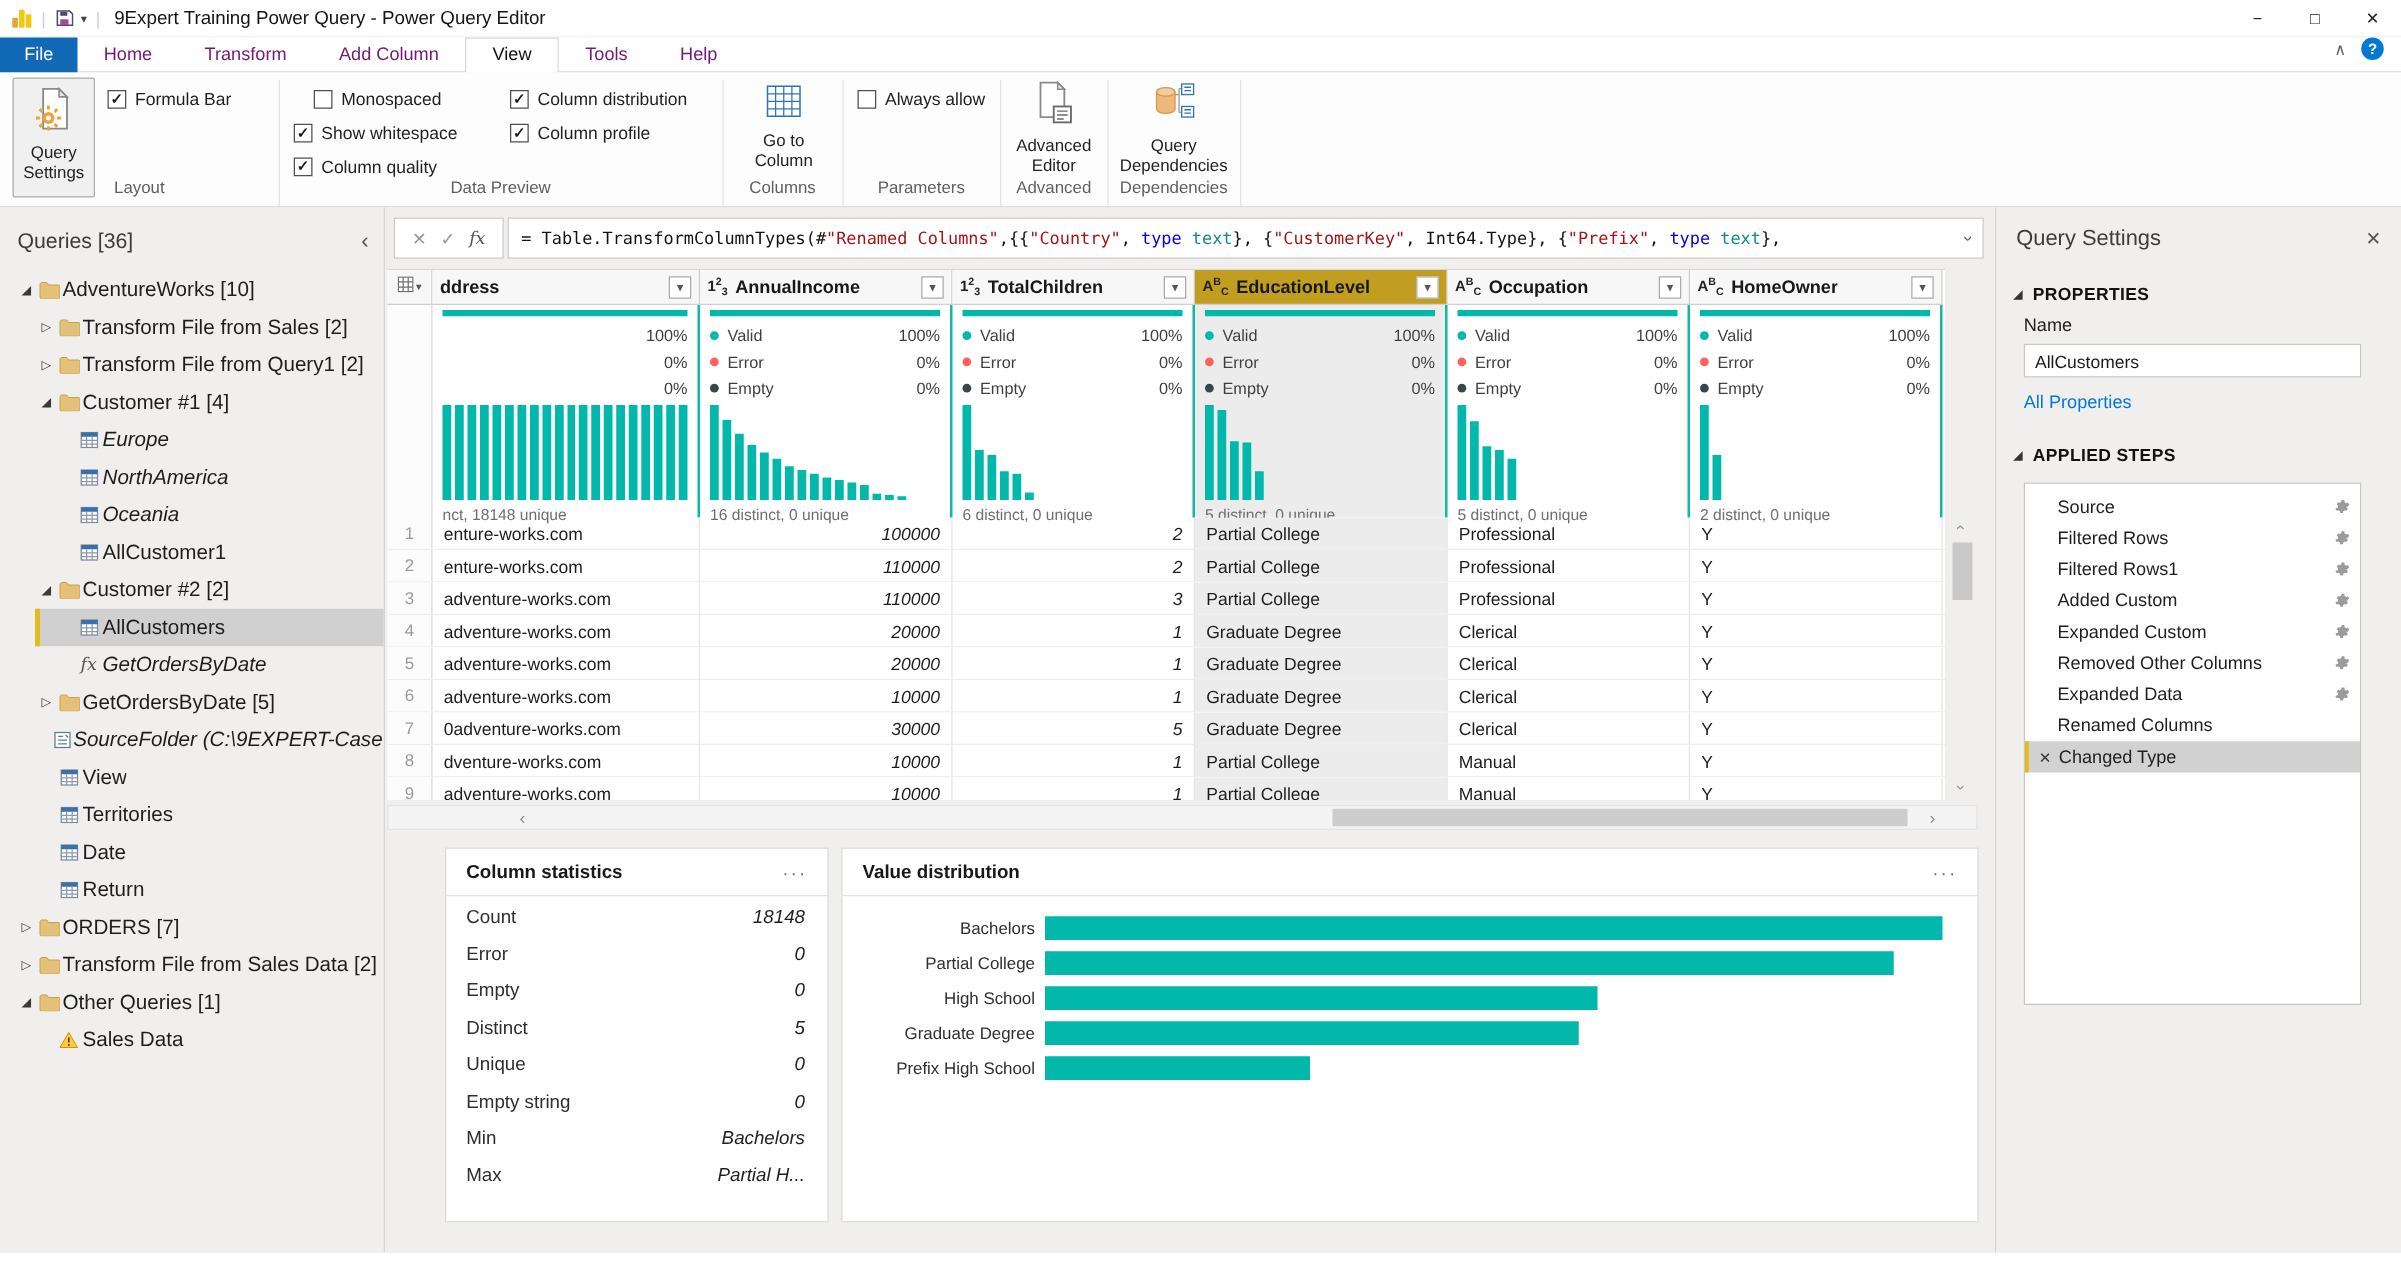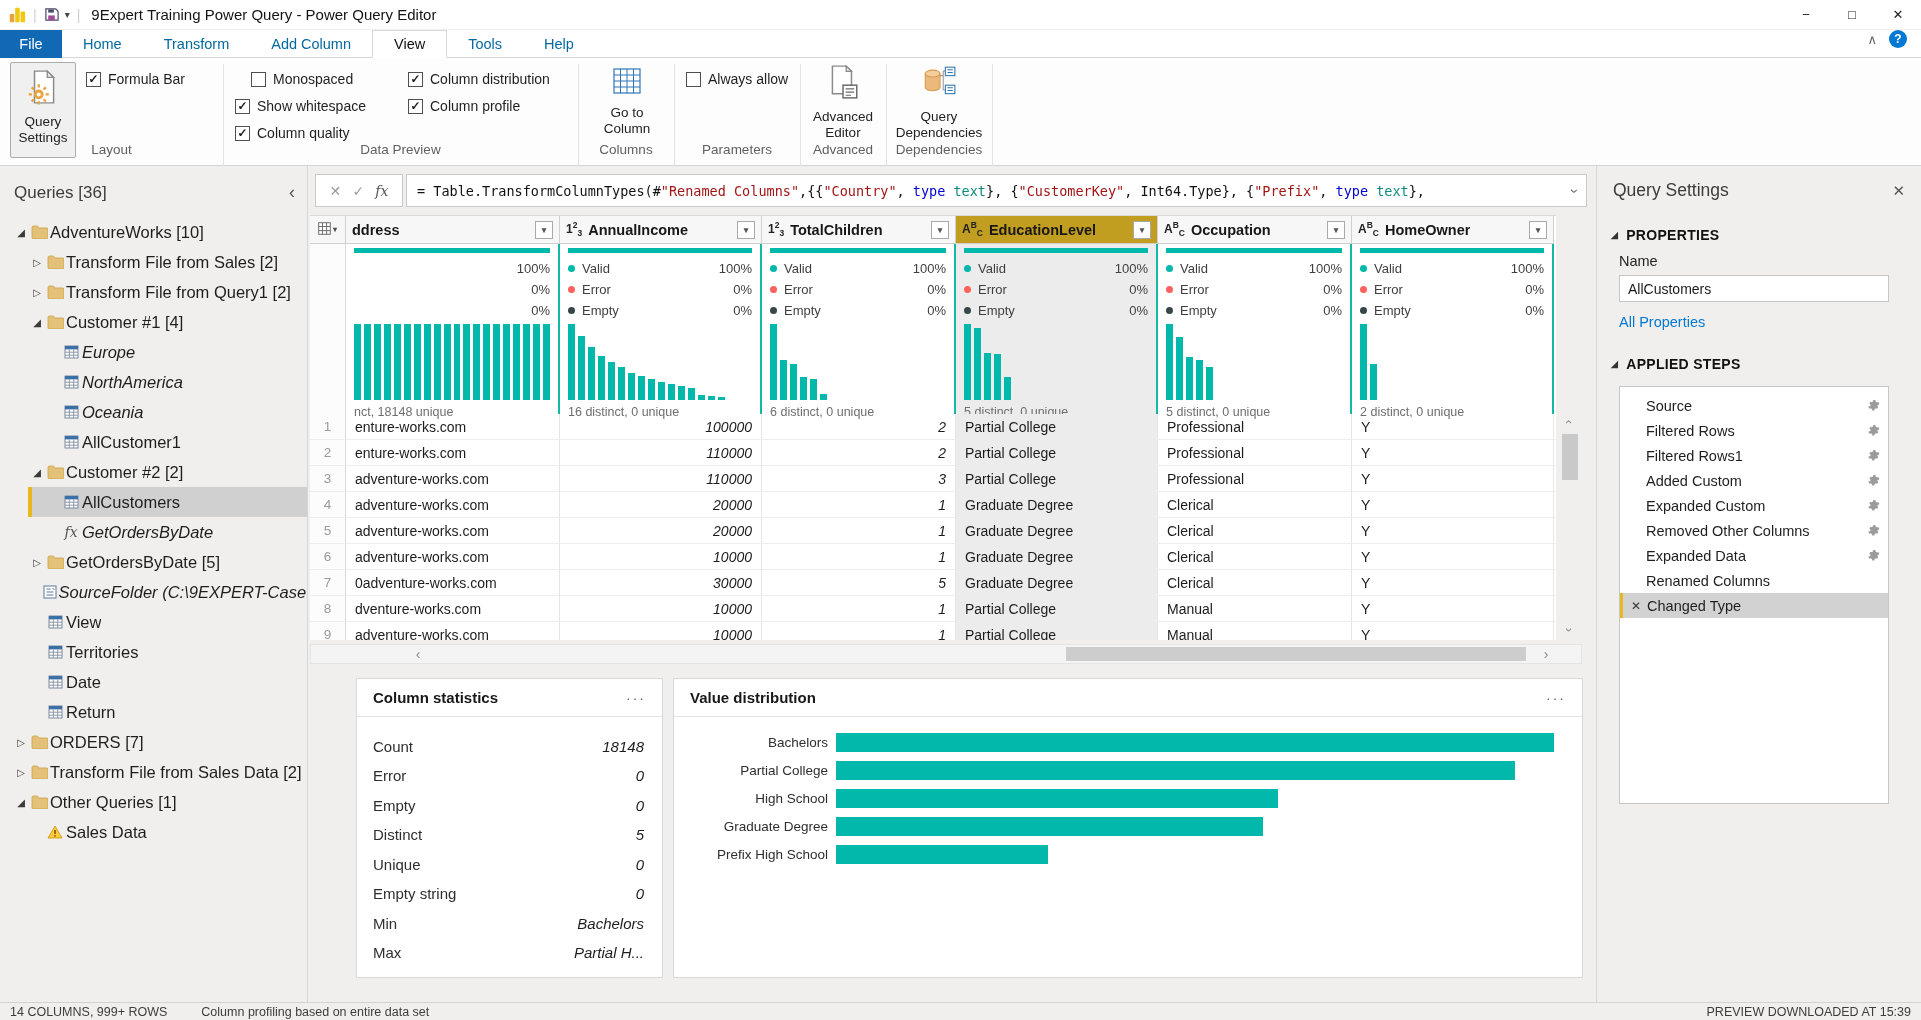--- a/index.html
+++ b/index.html
@@ -12,21 +12,21 @@
   .titlebar .logo { margin-left:8px; display:flex; align-items:center;}
   .titlebar .qat { display:flex; align-items:center; }
   .title-text { font-size:15px; color:#141414; margin-left:4px; }
   .win-controls { margin-left:auto; display:flex; height:30px; }
   .win-btn { width:46px; height:30px; display:flex; align-items:center; justify-content:center; font-size:13px; color:#222; }
   .tb-caret { font-size:10px; color:#444; margin-left:6px;}
 
   
   .tabstrip { position:absolute; top:30px; left:0; width:100%; height:28px; background:#fff; display:flex; align-items:flex-start; border-bottom:1px solid #d8d8d8; }
   .tab-file { width:62px; height:28px; background:var(--fileblue); color:#fff; font-size:14.5px; display:flex; align-items:center; justify-content:center; }
-  .tab { height:28px; padding:0 21px; font-size:14.5px; color:#0369a1; display:flex; align-items:center; }
+  .tab { height:28px; padding:0 21px; font-size:14.5px; color:#701a75; display:flex; align-items:center; }
   .tab.selected { background:#fff; border:1px solid #d8d8d8; border-bottom:1px solid #fff; margin-bottom:-1px; color:#111; }
   .tabstrip-right { margin-left:auto; display:flex; align-items:center; gap:12px; margin-right:14px; margin-bottom:4px;}
   .ribbon-collapse { color:#666; font-size:13px; }
   .help-badge { width:18px; height:18px; border-radius:50%; background:var(--linkblue); color:#fff; font-size:12px; font-weight:bold; display:flex; align-items:center; justify-content:center; }
 
   
   .ribbon { position:absolute; top:58px; left:0; width:100%; height:108px; background:#fdfdfd; border-bottom:1px solid #d4d4d4; }
   .rib-sep { position:absolute; top:6px; height:120px; width:1px; background:#e3e3e3; }
   .rib-label { position:absolute; top:84px; font-size:13.5px; color:#5f5f5f; text-align:center; }
   .big-btn { display:flex; flex-direction:column; align-items:center; font-size:13.5px; color:#222; text-align:center; line-height:16px; }
@@ -114,21 +114,21 @@
   .hscroll { position:absolute; left:1px; top:478px; width:1272px; height:20px; background:#f4f4f4; border:1px solid #e4e4e4; }
   .hs-arrow { position:absolute; top:0; width:22px; height:18px; color:#8a8a8a; font-size:14px; display:flex; align-items:center; justify-content:center; }
   .hs-thumb { position:absolute; top:2px; height:14px; background:#cdcdcd; }
 
   
   .card { position:absolute; background:#fff; border:1px solid #d9d9d9; }
   .card-head { height:38px; display:flex; align-items:center; padding:0 16px; border-bottom:1px solid #e3e3e3; }
   .card-title { font-size:15px; font-weight:bold; color:#181818; }
   .card-menu { margin-left:auto; color:#666; font-size:14px; letter-spacing:2px; }
   .stats-card { left:47px; top:512px; width:307px; height:300px; }
-  .stat-row { display:flex; align-items:flex-end; height:29.5px; padding:0 18px 0 16px; font-size:15px; color:#2e2e2e; }
+  .stat-row { display:flex; align-items:flex-start; height:29.5px; padding:0 18px 0 16px; font-size:15px; color:#2e2e2e; }
   .stat-val { margin-left:auto; font-style:italic; color:#1f1f1f; }
   .dist-card { left:364px; top:512px; width:910px; height:300px; }
   .vd-rows { padding:14px 18px 0 10px; }
   .vd-row { display:flex; align-items:center; height:23px; margin-bottom:5px; }
   .vd-label { width:152px; text-align:right; font-size:13.5px; color:#2e2e2e; padding-right:8px; white-space:nowrap; }
   .vd-bar { height:19px; background:var(--teal); }
 
   
   .statusbar { position:absolute; top:1002px; left:0; width:100%; height:18px; background:#f1efed; border-top:1px solid #d2d2d2; display:flex; align-items:center; font-size:12.5px; color:#3d3d3d; padding:0 10px; }
   .sb-left2 { margin-left:34px; }
@@ -994,18 +994,13 @@
             <span>Renamed Columns</span>
           </div>
           <div class="step sel">
             <span class="del">✕</span>
             <span>Changed Type</span>
           </div>
         </div>
     </div>
   </div>
 
-  <div class="statusbar">
-    <span>14 COLUMNS, 999+ ROWS</span>
-    <span class="sb-left2">Column profiling based on entire data set</span>
-    <span class="sb-right">PREVIEW DOWNLOADED AT 15:39</span>
-  </div>
 </div>
 
 </body></html>

